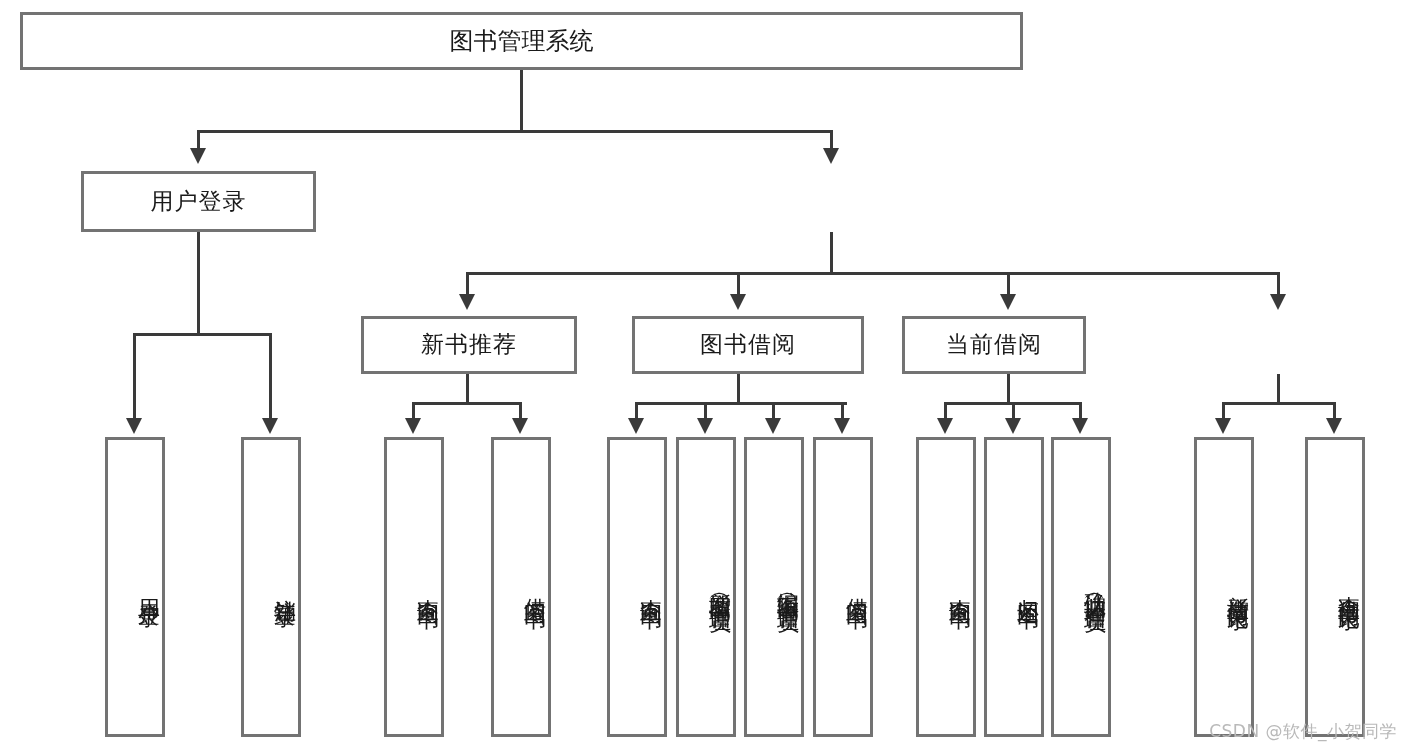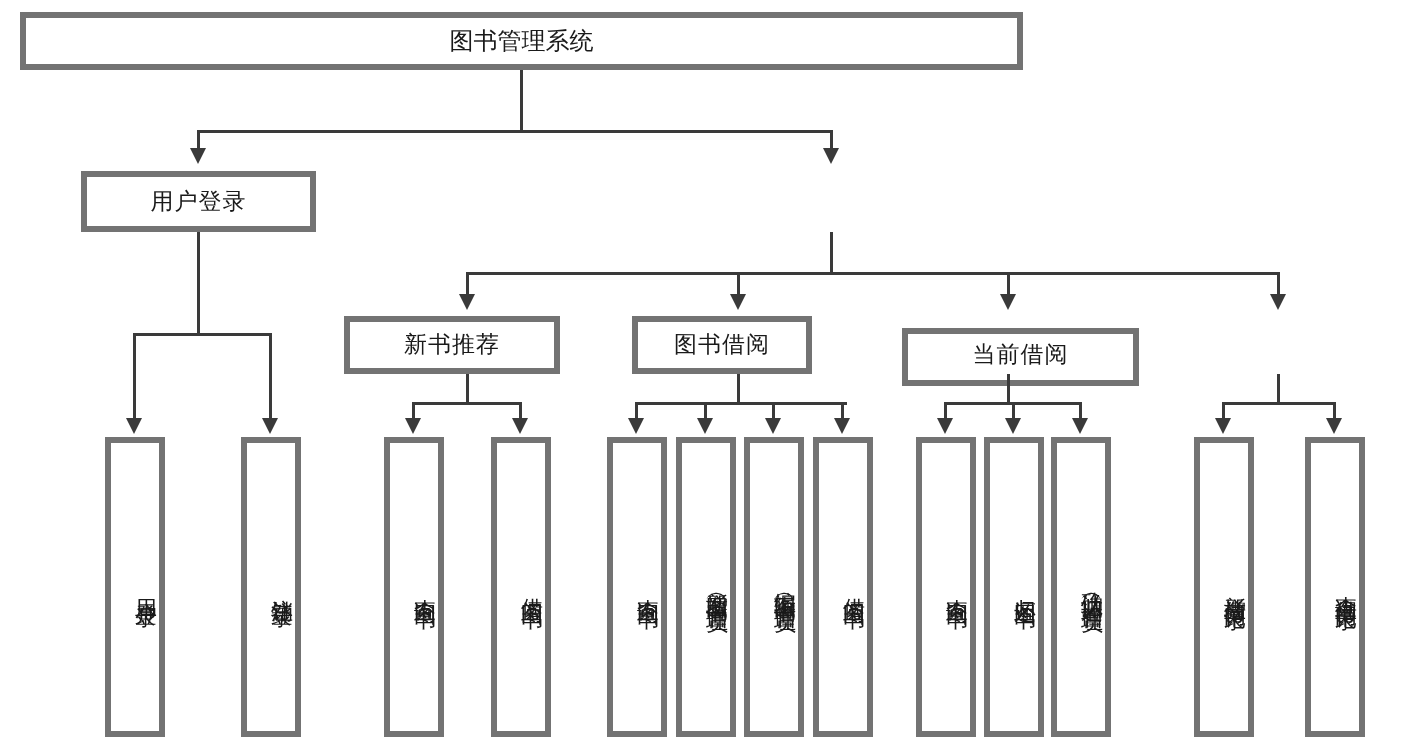--- a/index.html
+++ b/index.html
@@ -15,21 +15,21 @@
     position: relative;
     width: 1405px;
     height: 747px;
     background: #ffffff;
     overflow: hidden;
   }
   
   .node {
     position: absolute;
     box-sizing: border-box;
-    border: 6px solid #737373;
+    border: 3px solid #737373;
     background: #ffffff;
     display: flex;
     align-items: center;
     justify-content: center;
     color: #1a1a1a;
     line-height: 1.18;
     text-align: center;
   }
   .node.h {
     font-size: 23px;
@@ -111,27 +111,27 @@
   <div class="ln h" style="left:466px; top:272px; width:814px;"></div>
   <div class="ln v" style="left:466px; top:272px; height:22px;"></div>
   <div class="ln v" style="left:737px; top:272px; height:22px;"></div>
   <div class="ln v" style="left:1007px; top:272px; height:22px;"></div>
   <div class="ln v" style="left:1277px; top:272px; height:22px;"></div>
   <div class="arrow" style="left:459px; top:294px;"></div>
   <div class="arrow" style="left:730px; top:294px;"></div>
   <div class="arrow" style="left:1000px; top:294px;"></div>
   <div class="arrow" style="left:1270px; top:294px;"></div>
 
-  <div class="node h" style="left:344px; top:316px; width:216px; height:58px;">
+  <div class="node h" style="left:361px; top:316px; width:216px; height:58px;">
     <span>新书推荐</span>
   </div>
-  <div class="node h" style="left:632px; top:316px; width:180px; height:58px;">
+  <div class="node h" style="left:632px; top:316px; width:232px; height:58px;">
     <span>图书借阅</span>
   </div>
-  <div class="node h" style="left:902px; top:328px; width:237px; height:58px;font-family:Liberation Mono, monospace;">
+  <div class="node h" style="left:902px; top:316px; width:184px; height:58px;">
     <span>当前借阅</span>
   </div>
 
   <div class="ln v" style="left:466px; top:374px; height:30px;"></div>
   <div class="ln h" style="left:412px; top:402px; width:110px;"></div>
   <div class="ln v" style="left:412px; top:402px; height:16px;"></div>
   <div class="ln v" style="left:519px; top:402px; height:16px;"></div>
   <div class="arrow" style="left:405px; top:418px;"></div>
   <div class="arrow" style="left:512px; top:418px;"></div>
 
@@ -199,14 +199,15 @@
     <span class="vtxt">确认归还（管理员）</span>
   </div>
 
   <div class="node v" style="left:1194px; top:437px; width:60px; height:300px;">
     <span class="vtxt">新增借阅记录</span>
   </div>
   <div class="node v" style="left:1305px; top:437px; width:60px; height:300px;">
     <span class="vtxt">查询借阅记录</span>
   </div>
 
+  <div id="watermark">CSDN @软件_小贺同学</div>
 
 </div>
 
 </body></html>

